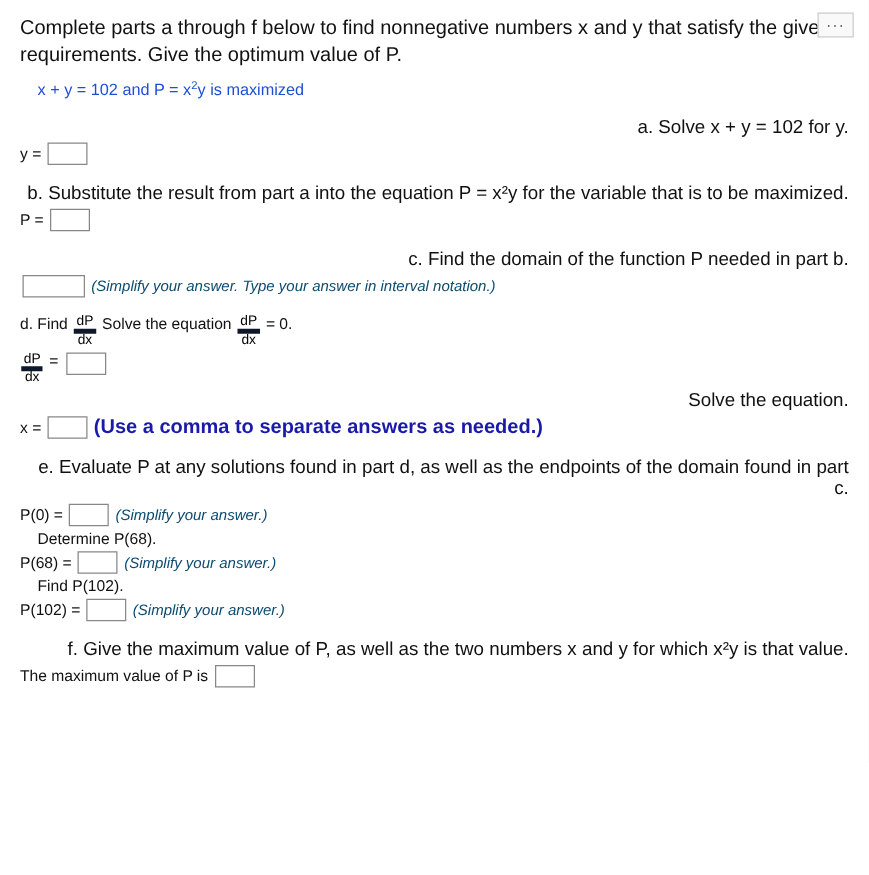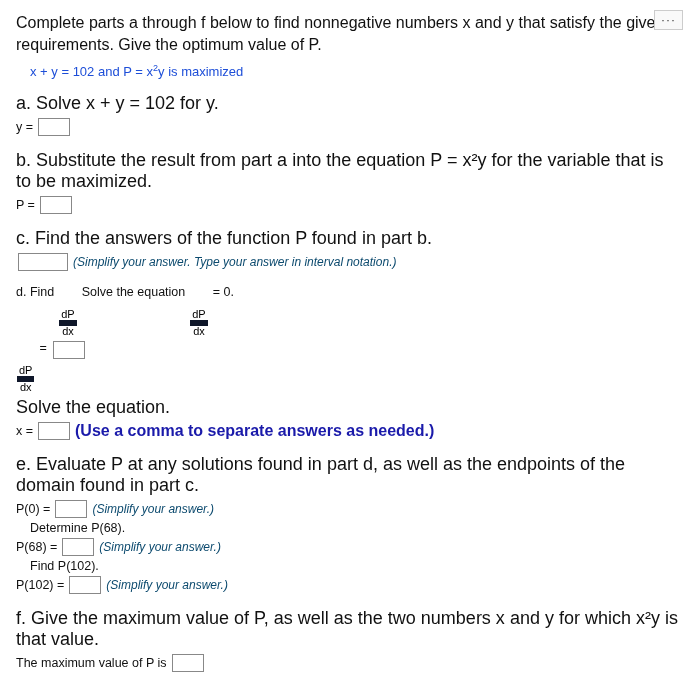--- a/index.html
+++ b/index.html
@@ -41,24 +41,25 @@
       border: 1px solid #ccc;
       background: #f9f9f9;
       padding: 2px 6px;
       cursor: pointer;
       letter-spacing: 1px;
     }
     .section {
       margin-top: 14px;
     }
     .section-label {
-      font-size: 18px;
+      font-size: 15px;
       color: #111;
       font-weight: normal;
       margin-bottom: 4px;
+      text-align: right;
     }
     .answer-box {
       display: inline-block;
       width: 32px;
       height: 18px;
       border: 1px solid #888;
       background: #fff;
       vertical-align: middle;
       margin: 0 2px;
     }
@@ -105,24 +106,23 @@
     .fraction {
       display: inline-flex;
       flex-direction: column;
       align-items: center;
       vertical-align: middle;
       font-size: 12px;
       line-height: 1;
       margin: 0 1px;
     }
     .fraction .numer {
-      border-bottom: 6px solid #0f172a;
+      border-bottom: 4px solid #0f172a;
       padding: 0 2px;
       font-size: 11px;
-      margin-top: 24px;
     }
     .fraction .denom {
       padding: 0 2px;
       font-size: 11px;
     }
     sup {
       font-size: 9px;
       vertical-align: super;
     }
     .bold-note {
@@ -160,21 +160,21 @@
 
   <div class="section">
     <div class="section-label">b. Substitute the result from part a into the equation P = x²y for the variable that is to be maximized.</div>
     <div class="eq-line">
       <span class="inline-text">P =</span>
       <span class="answer-box"></span>
     </div>
   </div>
 
   <div class="section">
-    <div class="section-label">c. Find the answers of the function P found in part b.</div>
+    <div class="section-label">c. Find the domain of the function P needed in part b.</div>
     <div class="eq-line">
       <span class="answer-box-wide"></span>
       <span class="italic-note">(Simplify your answer. Type your answer in interval notation.)</span>
     </div>
   </div>
 
   <div class="section">
     <div class="dp-dx-row">
       <span class="inline-text">d. Find</span>
       <span class="fraction">

